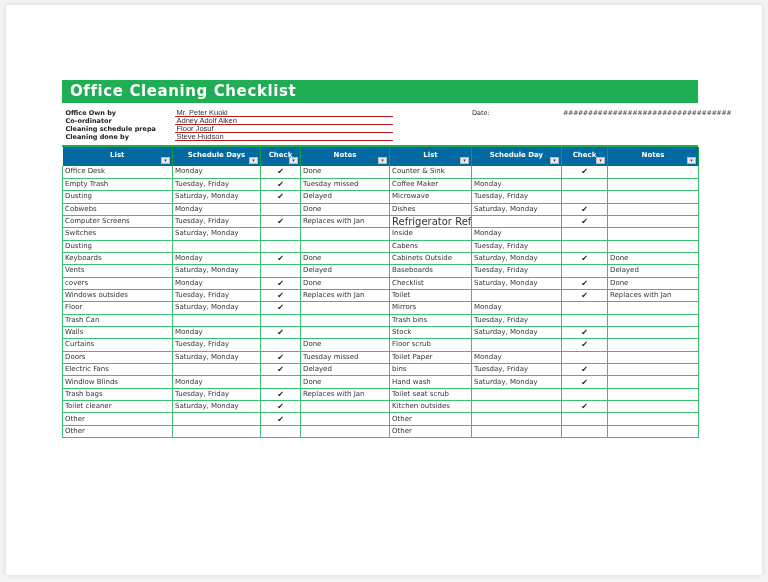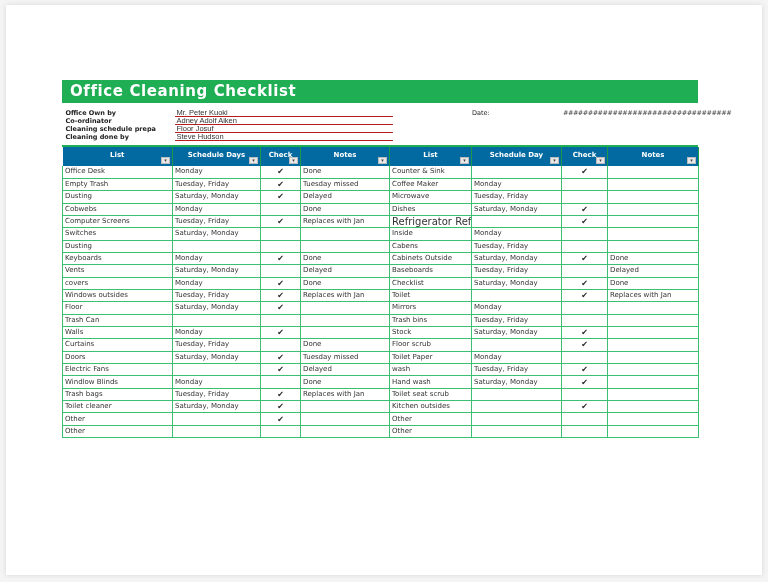--- a/index.html
+++ b/index.html
@@ -233,21 +233,21 @@
         <td>Toilet Paper</td>
         <td>Monday</td>
         <td class="chk"></td>
         <td></td>
       </tr>
       <tr>
         <td>Electric Fans</td>
         <td></td>
         <td class="chk">✔</td>
         <td>Delayed</td>
-        <td>wash</td>
+        <td>bins</td>
         <td>Tuesday, Friday</td>
         <td class="chk">✔</td>
         <td></td>
       </tr>
       <tr>
         <td>Windlow Blinds</td>
         <td>Monday</td>
         <td class="chk"></td>
         <td>Done</td>
         <td>Hand wash</td>

